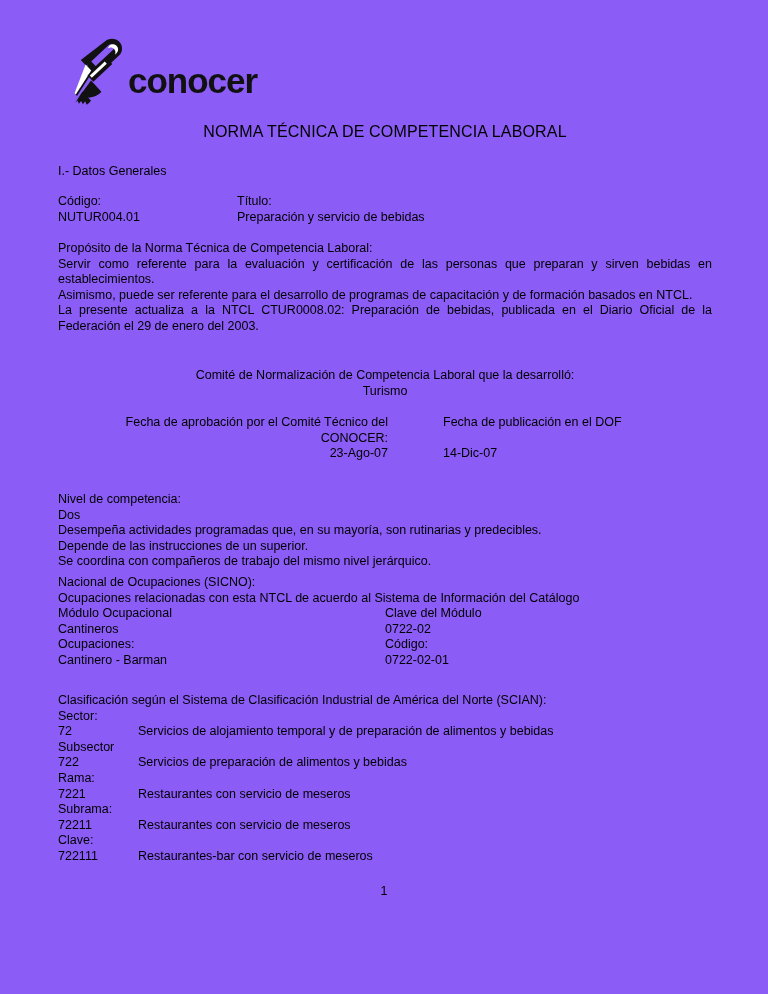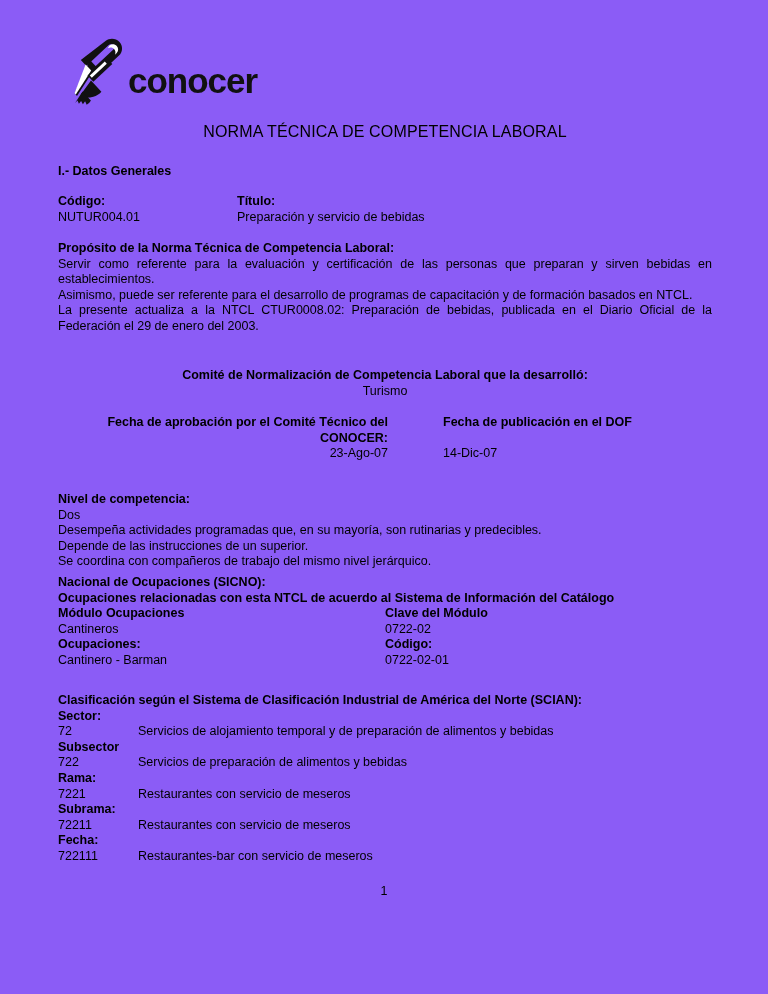--- a/index.html
+++ b/index.html
@@ -49,21 +49,21 @@
   }
 
   
   .sec {
     position: absolute;
     left: 0;
     width: 654px;
     font-size: 12.5px;
     line-height: 15.6px;
   }
-  .b { font-weight: bold; }
+  .b { font-weight: normal; }
   .para {
     text-align: justify;
     text-justify: inter-word;
   }
 
   .grid-sicno {
     position: relative;
     width: 654px;
     font-size: 12.5px;
     line-height: 15.6px;
@@ -181,21 +181,21 @@
       <div>Desempeña actividades programadas que, en su mayoría, son rutinarias y predecibles.</div>
       <div>Depende de las instrucciones de un superior.</div>
       <div>Se coordina con compañeros de trabajo del mismo nivel jerárquico.</div>
     </div>
 
     <div class="sec" style="top:575px;">
       <div class="b">Nacional de Ocupaciones (SICNO):</div>
       <div class="b">Ocupaciones relacionadas con esta NTCL de acuerdo al Sistema de Información del Catálogo</div>
 
       <div class="grid-sicno" style="height:15.6px;">
-        <span class="gc1 b">Módulo Ocupaciones</span>
+        <span class="gc1 b">Módulo Ocupacional</span>
         <span class="gc2 b">Clave del Módulo</span>
       </div>
       <div class="grid-sicno" style="height:15.6px;">
         <span class="gc1">Cantineros</span>
         <span class="gc2">0722-02</span>
       </div>
       <div class="grid-sicno" style="height:15.6px;">
         <span class="gc1 b">Ocupaciones:</span>
         <span class="gc2 b">Código:</span>
       </div>
@@ -226,21 +226,21 @@
           <span class="code">7221</span>
           <span class="desc">Restaurantes con servicio de meseros</span>
         </div>
 
         <div class="b">Subrama:</div>
         <div class="scian-row">
           <span class="code">72211</span>
           <span class="desc">Restaurantes con servicio de meseros</span>
         </div>
 
-        <div class="b">Fecha:</div>
+        <div class="b">Clave:</div>
         <div class="scian-row">
           <span class="code">722111</span>
           <span class="desc">Restaurantes-bar con servicio de meseros</span>
         </div>
       </div>
     </div>
 
   </div>
 
   <div class="page-number">1</div>

